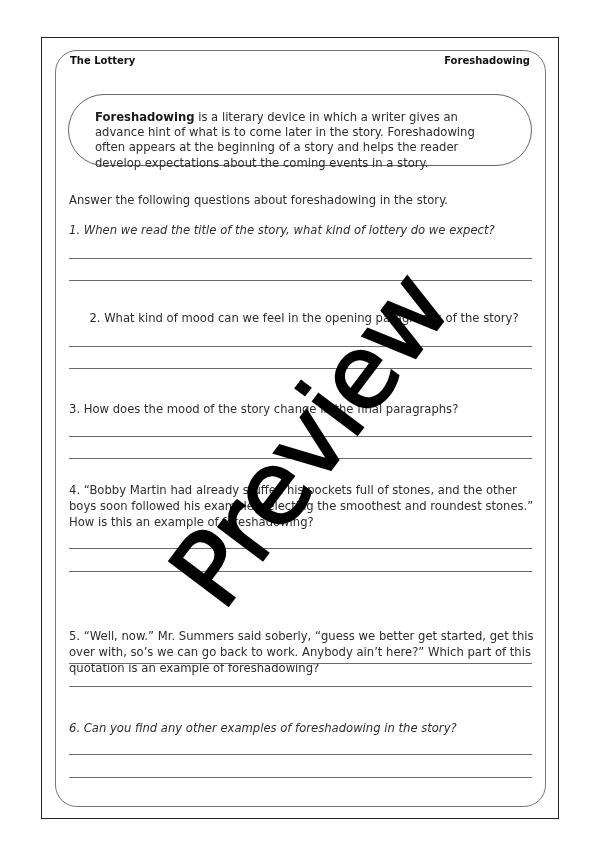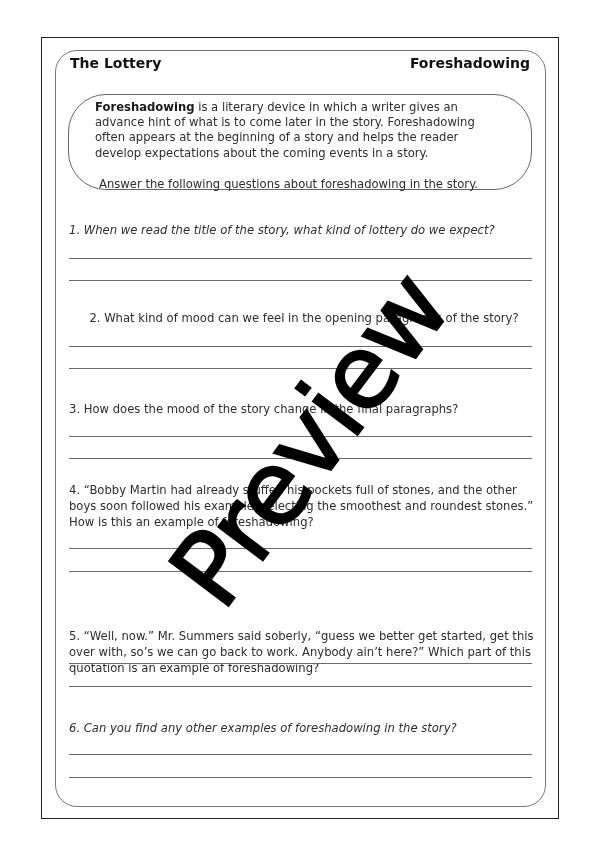--- a/index.html
+++ b/index.html
@@ -2,26 +2,26 @@
 <html><head>
 <meta charset="utf-8">
 <style>
   html, body { margin: 0; padding: 0; background: #ffffff; }
   body { width: 600px; height: 855px; position: relative; overflow: hidden;
          font-family: "DejaVu Sans", "Liberation Sans", sans-serif; color: #2a2a2a; }
   .outer-frame { position: absolute; left: 41px; top: 37px; width: 518px; height: 782px;
                  border: 1px solid #222; box-sizing: border-box; }
   .inner-box { position: absolute; left: 55px; top: 50px; width: 491px; height: 757px;
                border: 1.5px solid #777; border-radius: 22px; box-sizing: border-box; }
-  .hdr { position: absolute; top: 55px; font-weight: bold; font-size: 14px; color: #111; }
+  .hdr { position: absolute; top: 55px; font-weight: bold; font-size: 10px; color: #111; }
   .hdr-left { left: 70px; }
   .hdr-right { right: 70px; }
-  .definition { position: absolute; left: 68px; top: 94px; width: 464px; height: 96px;
+  .definition { position: absolute; left: 68px; top: 94px; width: 464px; height: 72px;
                 border: 1.2px solid #666; border-radius: 38px; box-sizing: border-box;
-                padding: 5px 24px 0 26px; font-size: 11.6px; line-height: 15.2px; color: #2d2d2d; }
+                padding: 15px 24px 0 26px; font-size: 11.6px; line-height: 15.2px; color: #2d2d2d; }
   .definition b { color: #1a1a1a; }
   .txt { position: absolute; left: 69px; font-size: 11.6px; line-height: 16px; color: #2d2d2d;
          width: 470px; }
   .line { position: absolute; left: 69px; width: 463px; height: 0; border-top: 1.4px solid #6a6a6a; }
   .watermark { position: absolute; left: 118px; top: 380px; font-family: "DejaVu Sans", sans-serif;
                font-size: 102px; font-weight: normal; color: #000; transform: rotate(-53deg);
                transform-origin: center center; letter-spacing: -2px; white-space: nowrap;
                -webkit-text-stroke: 2px #000; }
 </style>
 </head>
@@ -30,21 +30,21 @@
 <div class="outer-frame"></div>
 <div class="inner-box"></div>
 
 <div class="hdr hdr-left">The Lottery</div>
 <div class="hdr hdr-right">Foreshadowing</div>
 
 <div class="definition">
   <b>Foreshadowing</b><span> is a literary device in which a writer gives an advance hint of what is to come later in the story. Foreshadowing often appears at the beginning of a story and helps the reader develop expectations about the coming events in a story.</span>
 </div>
 
-<div class="txt" style="top:176px;margin-left:30px;">Answer the following questions about foreshadowing in the story.</div>
+<div class="txt" style="top:192px;">Answer the following questions about foreshadowing in the story.</div>
 
 <div class="txt" style="top:222px;font-style:italic;">1. When we read the title of the story, what kind of lottery do we expect?</div>
 <div class="line" style="top:258px;"></div>
 <div class="line" style="top:280px;"></div>
 
 <div class="txt" style="top:310px;text-align:center;">2. What kind of mood can we feel in the opening paragraphs of the story?</div>
 <div class="line" style="top:346px;"></div>
 <div class="line" style="top:368px;"></div>
 
 <div class="txt" style="top:401px;">3. How does the mood of the story change in the final paragraphs?</div>

